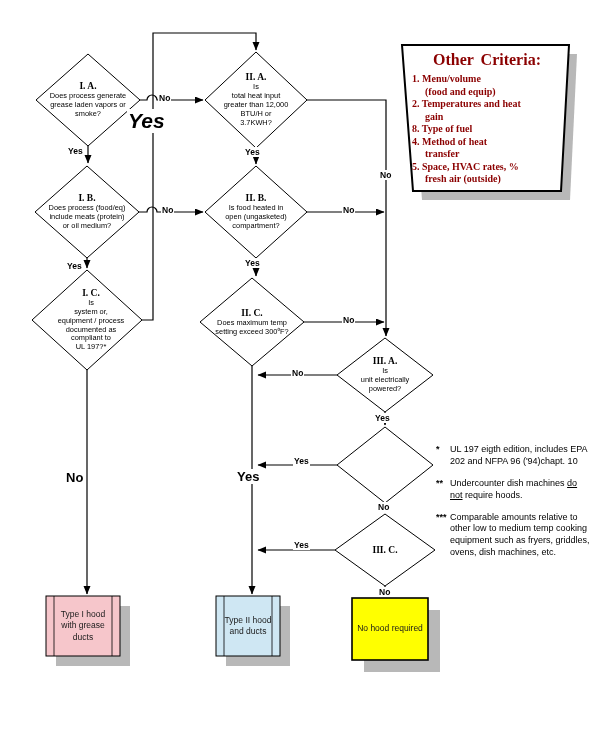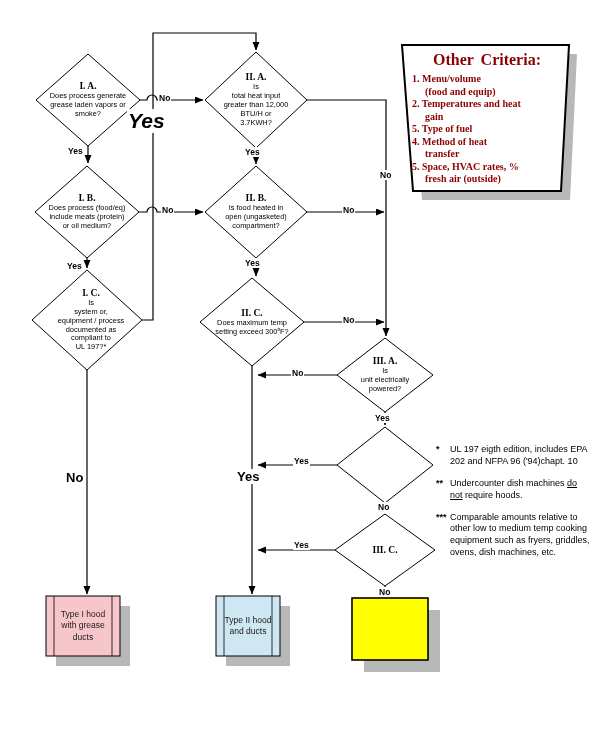--- a/index.html
+++ b/index.html
@@ -162,28 +162,29 @@
   <div class="lbl" style="left:293px;top:456px;">Yes</div>
   <div class="lbl" style="left:377px;top:502px;">No</div>
   <div class="lbl" style="left:293px;top:540px;">Yes</div>
   <div class="lbl" style="left:378px;top:587px;">No</div>
 
   <div class="term-text" style="left:224px;top:596px;width:48px;height:60px;">Type II hood
 and ducts</div>
   <div class="term-text" style="left:54px;top:596px;width:58px;height:60px;">Type I hood
 with grease
 ducts</div>
+  <div class="term-text" style="left:352px;top:598px;width:76px;height:62px;">No hood required</div>
 
   <div id="criteria">
     <div class="title">Other Criteria:</div>
     <div class="crit-item">1. Menu/volume
 (food and equip)</div>
     <div class="crit-item">2. Temperatures and heat
 gain</div>
-    <div class="crit-item">5. Type of fuel</div>
+    <div class="crit-item">8. Type of fuel</div>
     <div class="crit-item">4. Method of heat
 transfer</div>
     <div class="crit-item">5. Space,  HVAC rates, %
 fresh air (outside)</div>
   </div>
 
   <div id="footnotes">
     <div class="fn">
       <span class="mk">*</span>
       <span class="tx">UL 197 eigth edition, includes EPA 202 and NFPA 96 ('94)chapt. 10</span>

